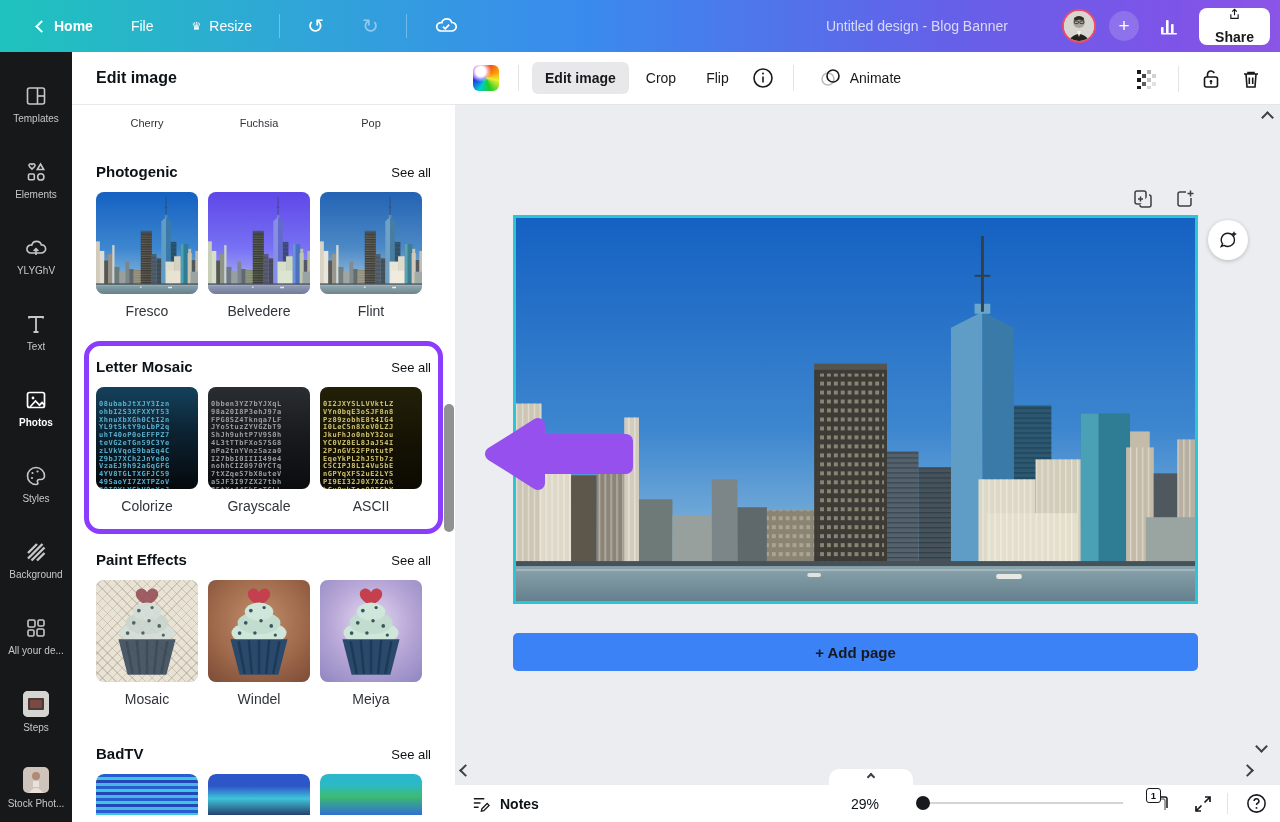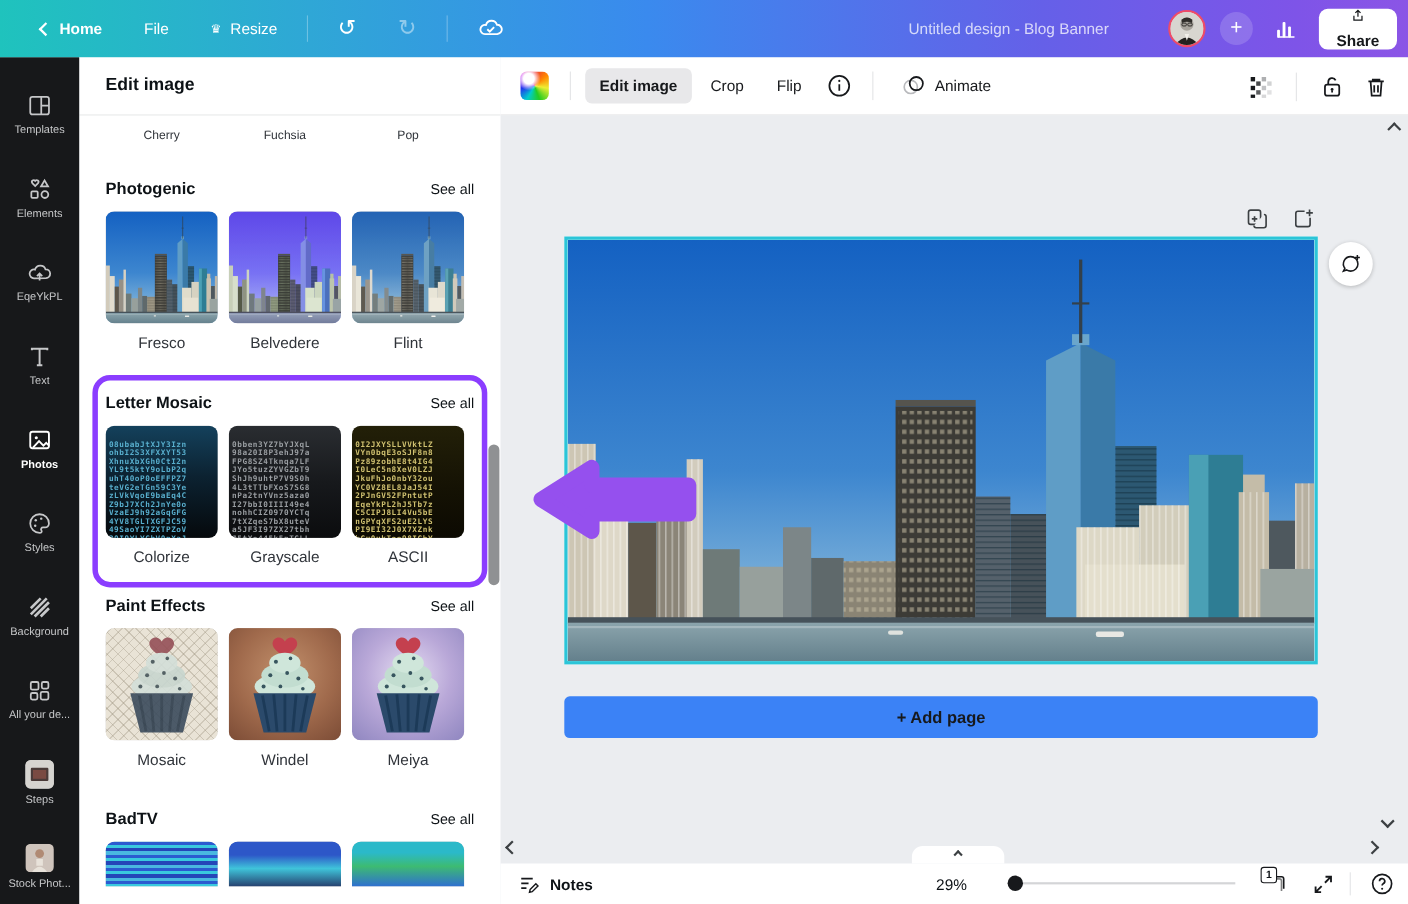--- a/index.html
+++ b/index.html
@@ -42,21 +42,21 @@
   .plabels-row { display:grid; grid-template-columns:repeat(3,102px); gap:10px; margin-top:12px; }
   .plabels-row div { text-align:center; font-size:11px; color:#30343a; }
   .sec-head { display:flex; justify-content:space-between; align-items:baseline; }
   .sec-title { font-size:15px; font-weight:bold; }
   .see-all { font-size:13px; font-weight:500; color:#0d1216; cursor:pointer; }
   .thumb-row { display:grid; grid-template-columns:repeat(3,102px); gap:10px; margin-top:12px; }
   .thumb { width:102px; height:102px; border-radius:8px; overflow:hidden; position:relative; cursor:pointer; background:#ddd; }
   .thumb svg { width:100%; height:100%; }
   .lbl-row { display:grid; grid-template-columns:repeat(3,102px); gap:10px; margin-top:9px; }
   .lbl-row div { text-align:center; font-size:14px; color:#30343a; }
-  .mt36 { margin-top:34px; } .mt22 { margin-top:8px;text-align:right; } .mt38 { margin-top:38px; }
+  .mt36 { margin-top:34px; } .mt22 { margin-top:17px;text-align:right; } .mt38 { margin-top:38px; }
   .hl-box { margin:22px -12px 0; border:5px solid #8b3dff; border-radius:16px; padding:12px 7px 15px; }
   .hue-belv { filter:hue-rotate(35deg) saturate(1.15); }
   .hue-flint { filter:saturate(.8) brightness(1.04); }
   .ascii-fill { width:100%; height:100%; font-family:"DejaVu Sans Mono", monospace; font-size:7px; line-height:7.8px;
     letter-spacing:.5px; white-space:pre; overflow:hidden; padding:14px 3px; font-weight:bold; }
   .asc-colorize { background:linear-gradient(180deg,#14415c 0%,#0c2231 45%,#05090c 100%); color:#58aecd; }
   .asc-gray { background:linear-gradient(180deg,#2a2d31 0%,#17191c 50%,#0b0c0e 100%); color:#9a9ea2; }
   .asc-ascii { background:linear-gradient(180deg,#232008 0%,#151204 55%,#0c0a02 100%); color:#cfc070; }
   .cup-bg { width:100%; height:100%; position:relative; }
   .cup-bg svg { position:absolute; inset:0; }
@@ -292,21 +292,21 @@
       <rect x="4.5" y="14" width="5.8" height="5.8" rx="1"></rect>
       <circle cx="16.8" cy="16.9" r="3.1"></circle>
     </svg>
     <span class="lbl">Elements</span>
   </div>
   <div class="rail-item">
     <svg width="24" height="24" viewBox="0 0 24 24" fill="none" stroke="currentColor" stroke-width="1.6">
       <path d="M7 16 a4 4 0 1 1 .8-7.9 a5 5 0 0 1 9.6-.2 a3.4 3.4 0 1 1 .4 8 z" transform="translate(0,1)"></path>
       <path d="M12 19 v-6 M9.6 15 L12 12.6 L14.4 15"></path>
     </svg>
-    <span class="lbl">EqeYkPL</span>
+    <span class="lbl">YLYGhV</span>
   </div>
   <div class="rail-item">
     <svg width="24" height="24" viewBox="0 0 24 24" fill="none" stroke="currentColor" stroke-width="1.8">
       <path d="M5 6.5 V5 h14 v1.5 M12 5 v15 M9.5 20 h5"></path>
     </svg>
     <span class="lbl">Text</span>
   </div>
   <div class="rail-item active">
     <svg width="24" height="24" viewBox="0 0 24 24" fill="none" stroke="currentColor" stroke-width="1.7">
       <rect x="3.5" y="4.5" width="17" height="15" rx="2"></rect>

